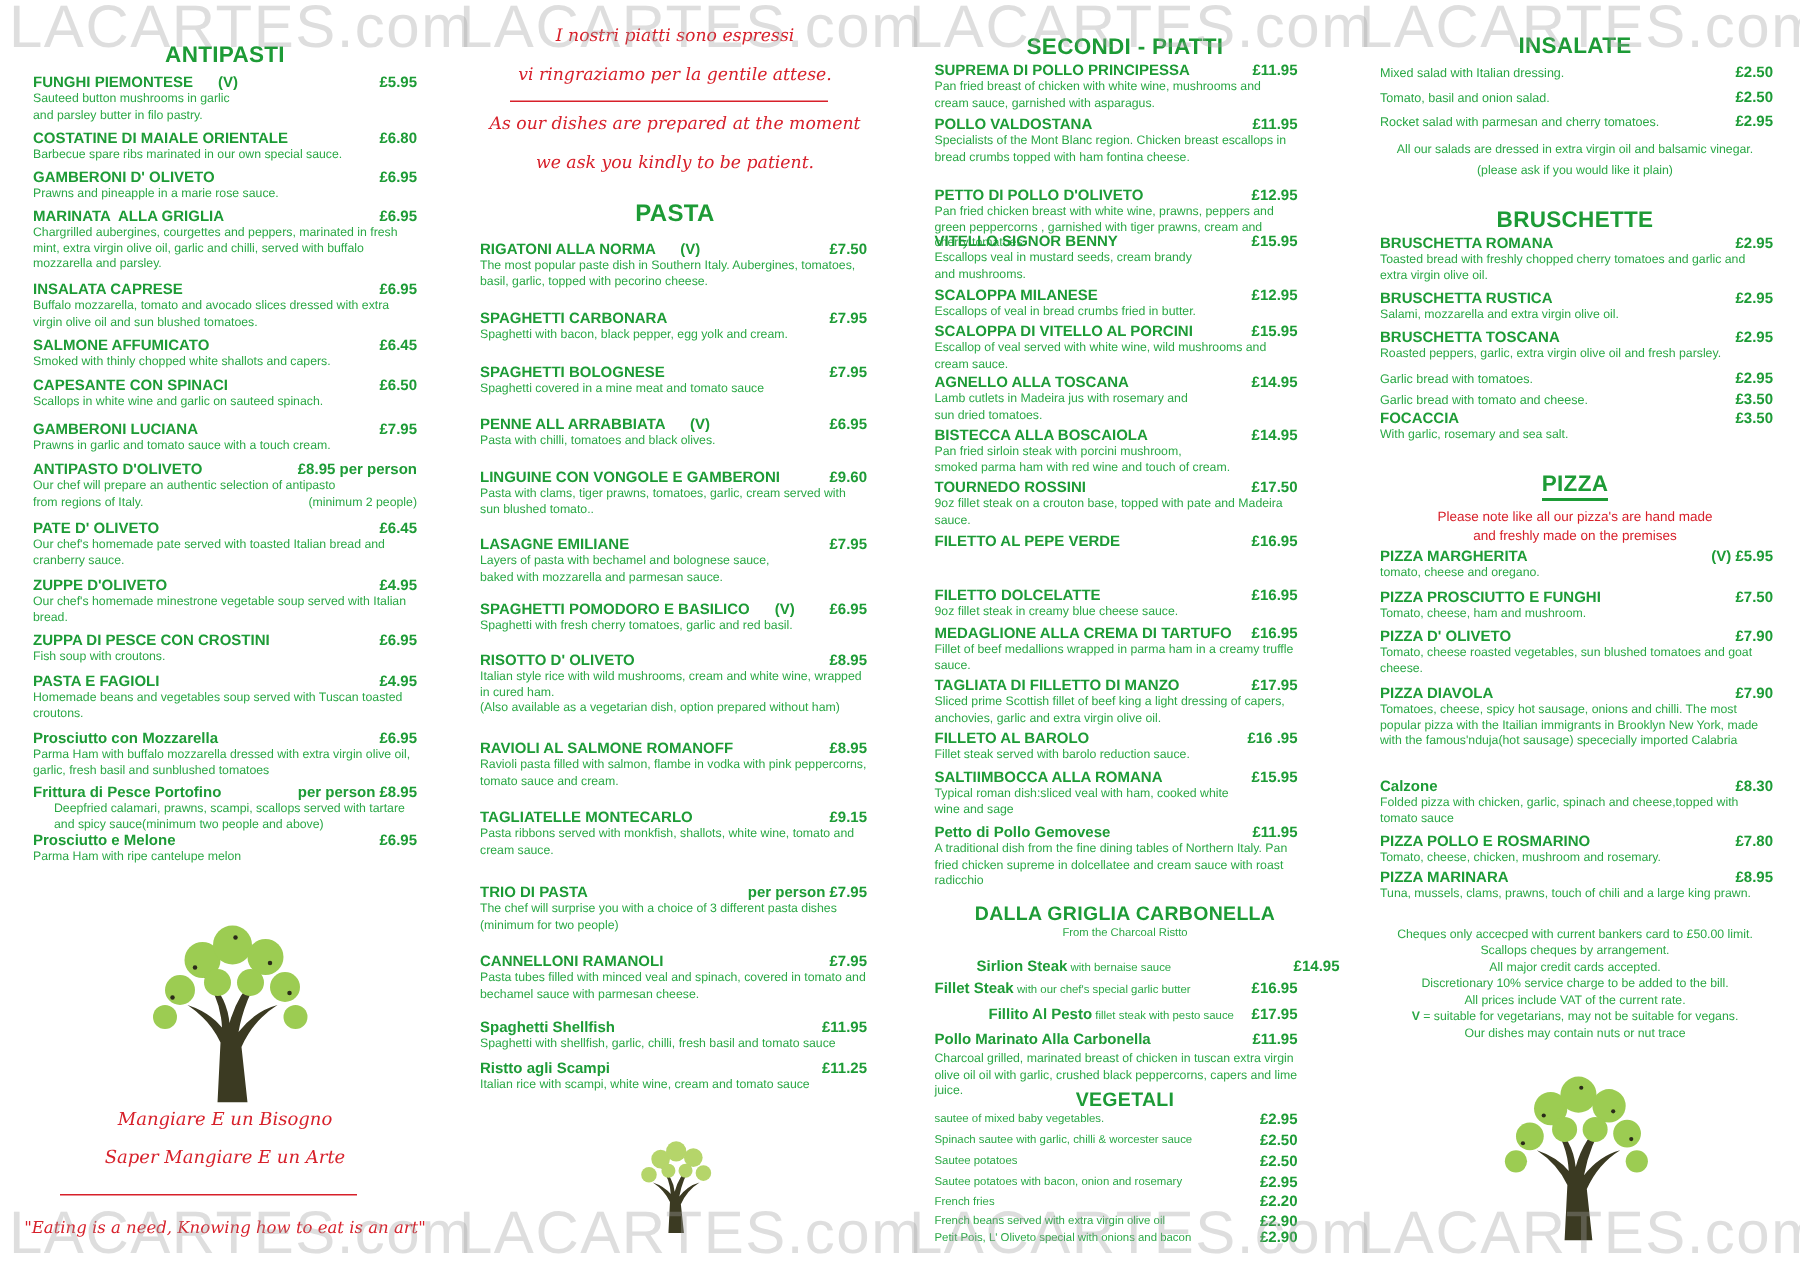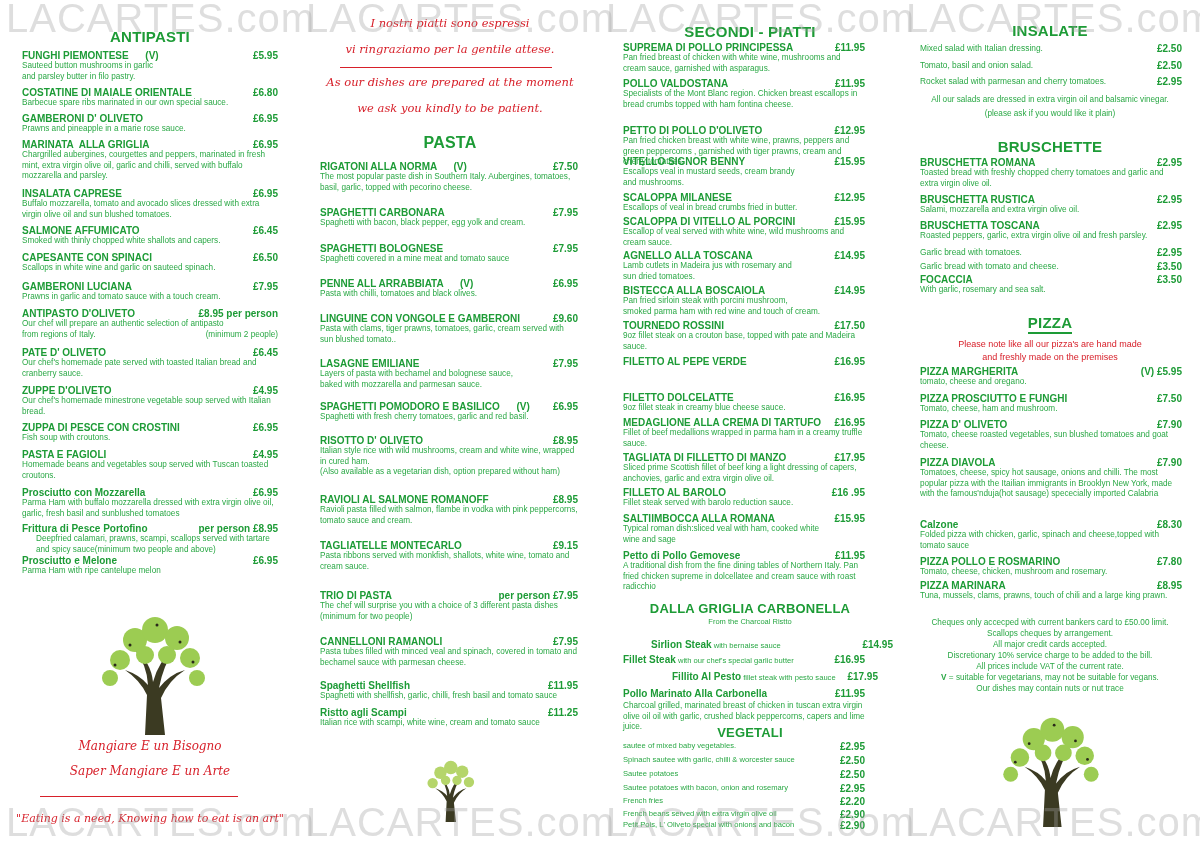--- a/index.html
+++ b/index.html
@@ -432,21 +432,21 @@
             <span><span class="item-name">Sirlion Steak</span><span class="item-desc" style="font-size: 7.6px;"> with bernaise sauce</span></span>
             <span class="item-price">£14.95</span>
           </div>
         </div>
         <div class="item" style="top: 649px; left: 23px; width: 242px;">
           <div class="item-row">
             <span><span class="item-name">Fillet Steak</span><span class="item-desc" style="font-size: 7.6px;"> with our chef's special garlic butter</span></span>
             <span class="item-price">£16.95</span>
           </div>
         </div>
-        <div class="item" style="top: 666px; left: 36px; width: 242px; padding-left: 36px;">
+        <div class="item" style="top: 666px; left: 23px; width: 242px; padding-left: 36px;">
           <div class="item-row">
             <span><span class="item-name">Fillito Al Pesto</span><span class="item-desc" style="font-size: 7.6px;"> fillet steak with pesto sauce</span></span>
             <span class="item-price">£17.95</span>
           </div>
         </div>
         <div class="item" style="top: 683px; left: 23px; width: 242px;">
           <div class="item-row">
             <span><span class="item-name">Pollo Marinato Alla Carbonella</span></span>
             <span class="item-price">£11.95</span>
           </div>

